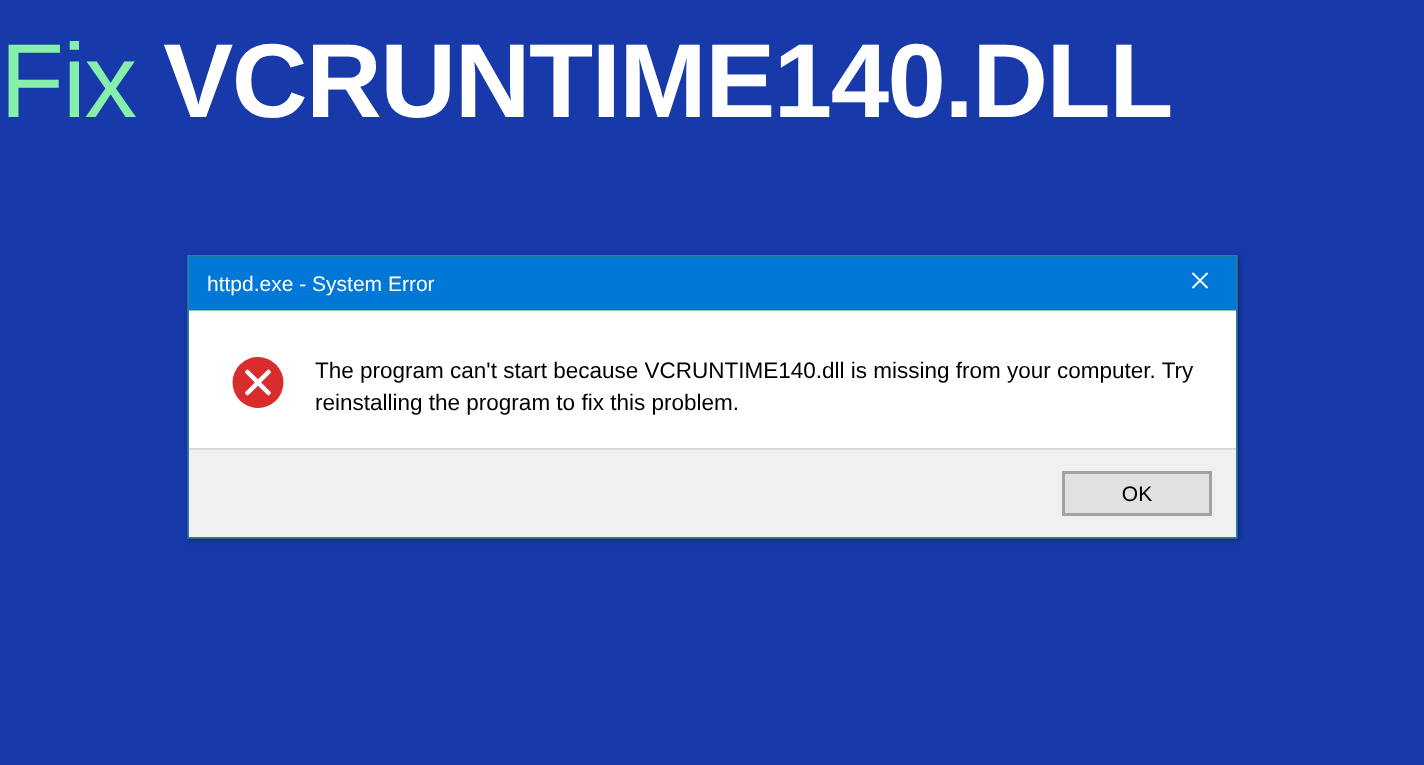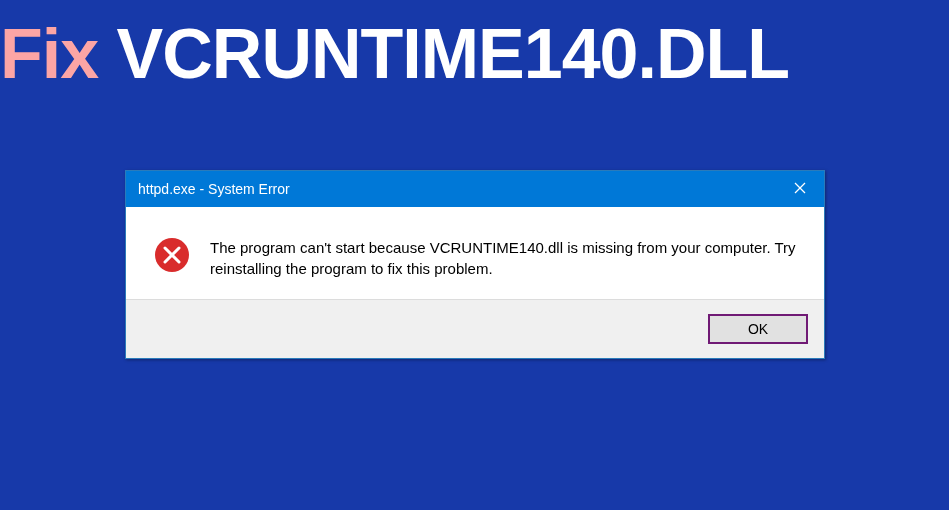--- a/index.html
+++ b/index.html
@@ -18,22 +18,22 @@
     .heading {
       position: absolute;
       top: 14px;
       left: 0;
       font-size: 70px;
       font-weight: 700;
       white-space: nowrap;
       letter-spacing: -1px;
     }
     .heading .fix {
-      color: #fca5a5;
-      font-weight: 700;
+      color: #86efac;
+      font-weight: 400;
     }
     .heading .dll {
       color: #ffffff;
       text-align: center;
     }
     .dialog {
       position: absolute;
       left: 125px;
       top: 170px;
       width: 700px;
@@ -92,21 +92,21 @@
       background: #f0f0f0;
       border-top: 1px solid #dcdcdc;
       padding: 14px 16px;
       display: flex;
       justify-content: flex-end;
     }
     .ok-btn {
       min-width: 100px;
       height: 30px;
       background: #e1e1e1;
-      border: 2px solid #701a75;
+      border: 2px solid #a3a3a3;
       font-size: 14px;
       font-family: inherit;
       cursor: pointer;
       padding: 0 24px;
     }
   </style>
 </head>
 <body>
 
 <div class="heading">

